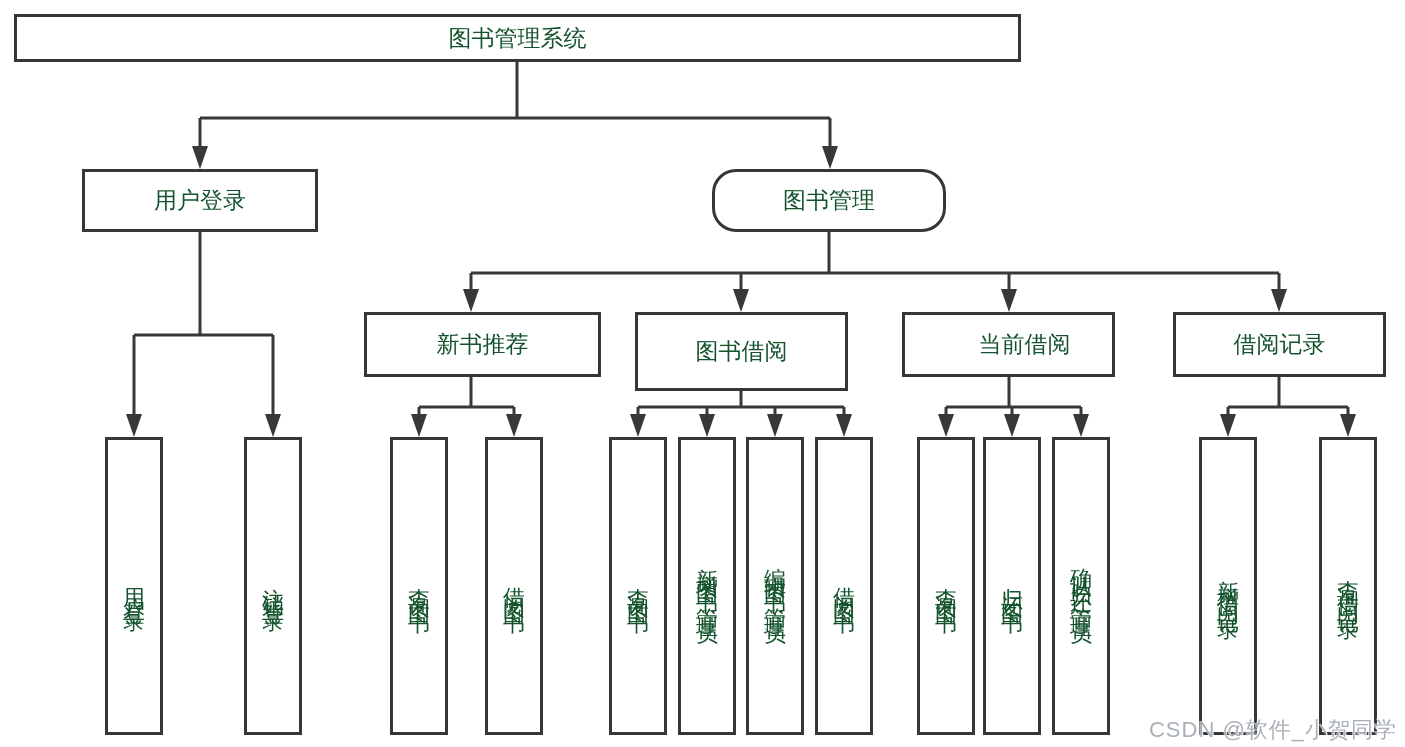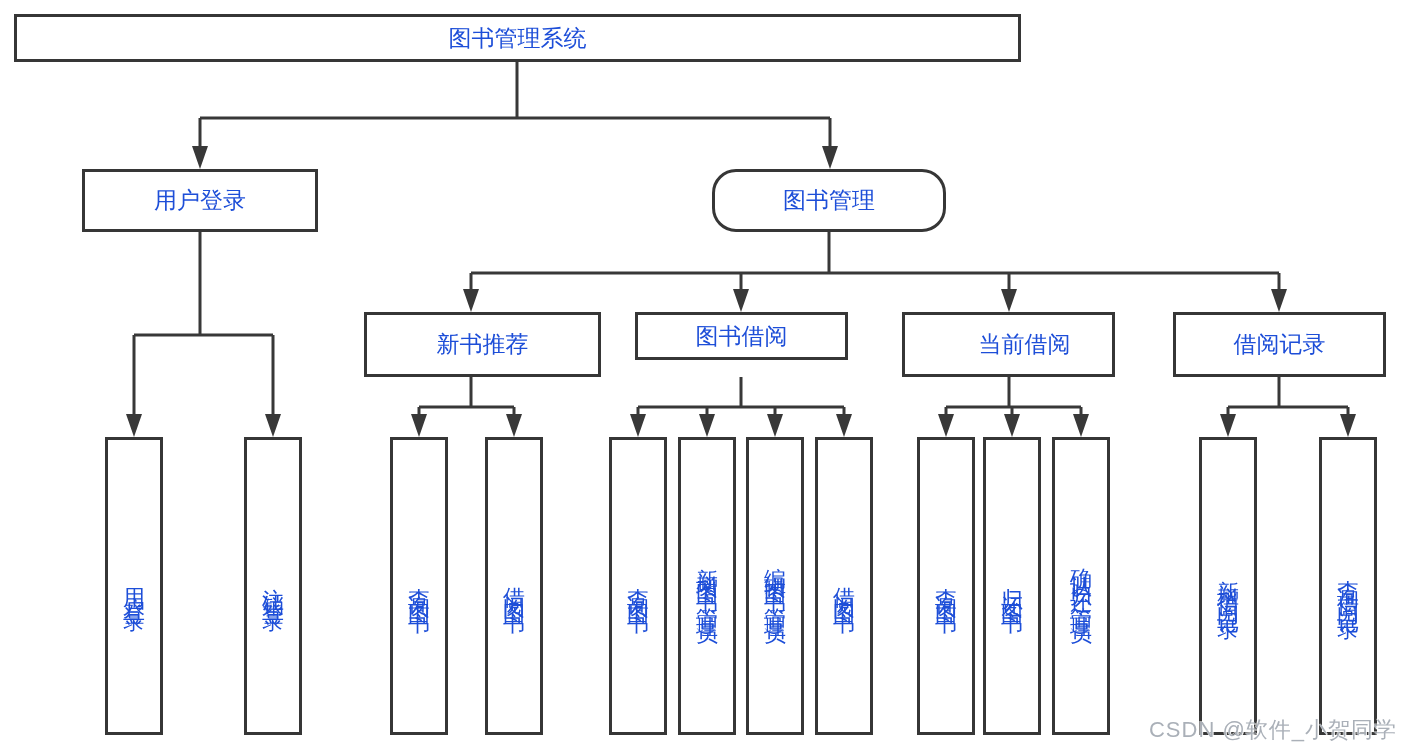--- a/index.html
+++ b/index.html
@@ -11,21 +11,21 @@
   }
   svg.connectors{position:absolute;left:0;top:0;width:1405px;height:747px;}
   .box{
     position:absolute;
     box-sizing:border-box;
     border:3px solid #363636;
     background:#ffffff;
     display:flex;
     align-items:center;
     justify-content:center;
-    color:#1d4ed8;
+    color:#14532d;
     font-size:23px;
     text-align:center;
     white-space:nowrap;
   }
   .leaf{
     writing-mode:vertical-rl;
     font-size:22px;
     letter-spacing:8px;
     white-space:normal;
   }
@@ -83,21 +83,21 @@
     <polygon points="1348,437 1340,414 1356,414"></polygon>
   </g>
 </svg>
 
 <div class="box" style="left:14px;top:14px;width:1007px;height:48px;">图书管理系统</div>
 
 <div class="box" style="left:82px;top:169px;width:236px;height:63px;">用户登录</div>
 <div class="box" style="left:712px;top:169px;width:234px;height:63px;border-radius:24px;">图书管理</div>
 
 <div class="box" style="left:364px;top:312px;width:237px;height:65px;">新书推荐</div>
-<div class="box" style="left:635px;top:312px;width:213px;height:48px;">图书借阅</div>
+<div class="box" style="left:635px;top:312px;width:213px;height:79px;">图书借阅</div>
 <div class="box" style="left:902px;top:312px;width:213px;height:65px;padding-left:32px;">当前借阅</div>
 <div class="box" style="left:1173px;top:312px;width:213px;height:65px;">借阅记录</div>
 
 <div class="box leaf" style="left:105px;top:437px;width:58px;height:298px;">用户登录</div>
 <div class="box leaf" style="left:244px;top:437px;width:58px;height:298px;">注销登录</div>
 
 <div class="box leaf" style="left:390px;top:437px;width:58px;height:298px;">查询图书</div>
 <div class="box leaf" style="left:485px;top:437px;width:58px;height:298px;">借阅图书</div>
 
 <div class="box leaf" style="left:609px;top:437px;width:58px;height:298px;">查询图书</div>

